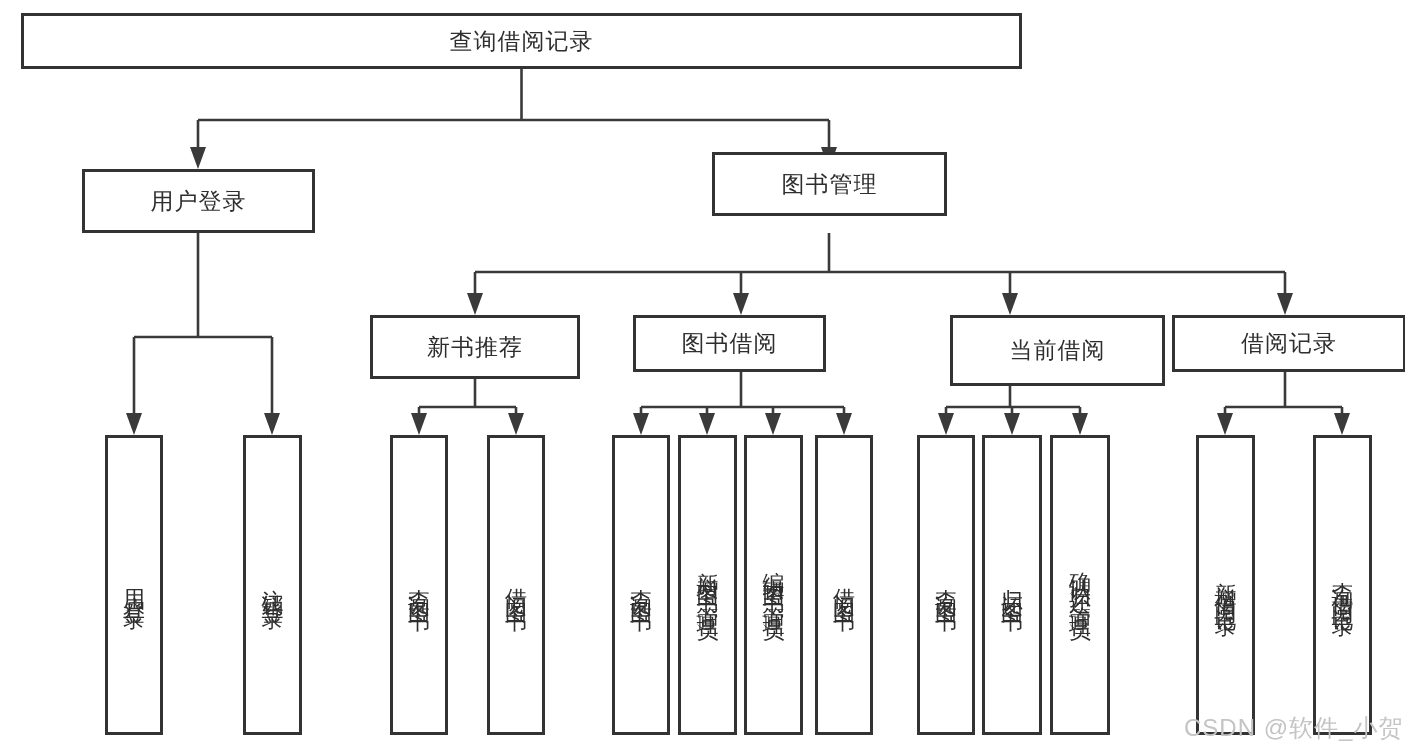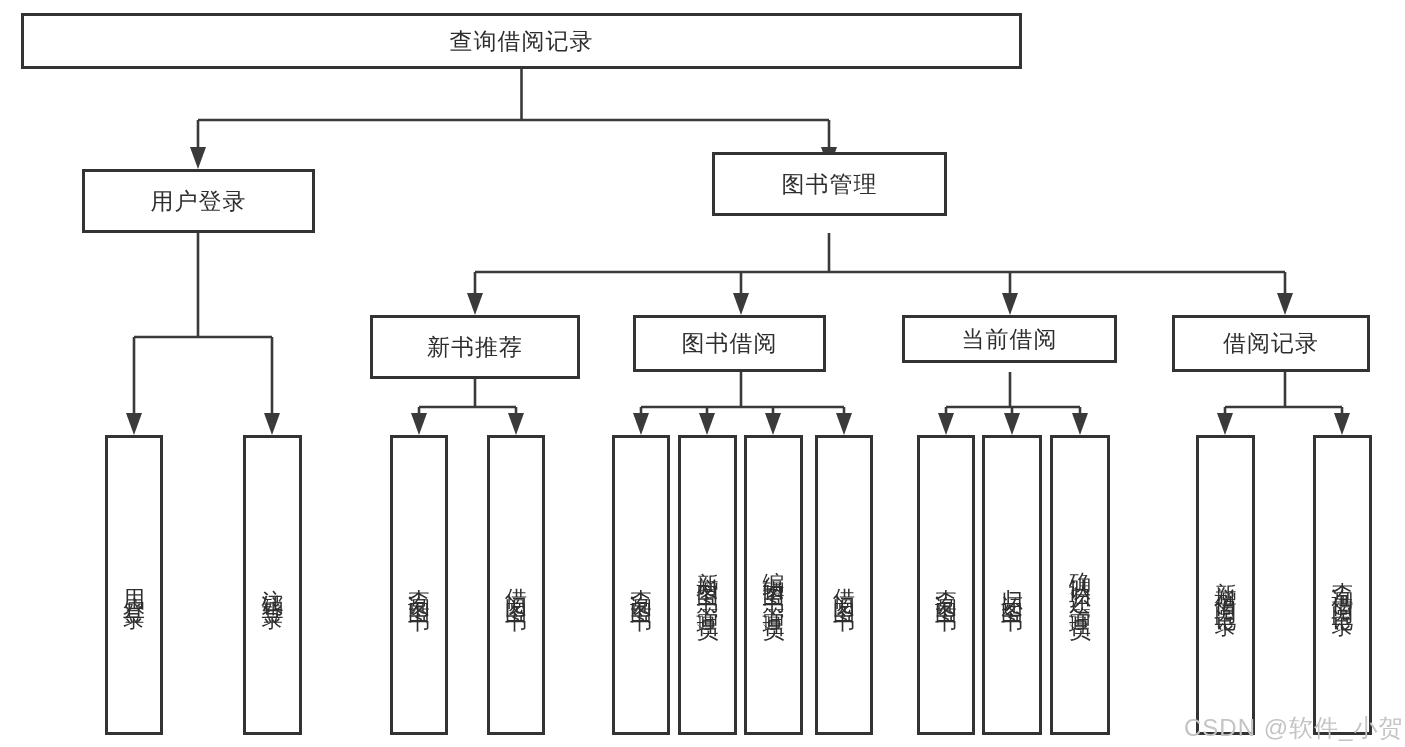--- a/index.html
+++ b/index.html
@@ -133,24 +133,24 @@
   <div class="node h" style="left:712px; top:152px; width:235px; height:64px;">
     <span>图书管理</span>
   </div>
 
   <div class="node h" style="left:370px; top:315px; width:210px; height:64px;">
     <span>新书推荐</span>
   </div>
   <div class="node h" style="left:633px; top:315px; width:193px; height:57px;">
     <span>图书借阅</span>
   </div>
-  <div class="node h" style="left:902px; top:315px; width:215px; height:48px;">
+  <div class="node h" style="left:950px; top:315px; width:215px; height:71px;">
     <span>当前借阅</span>
   </div>
-  <div class="node h" style="left:1172px; top:315px; width:198px; height:57px;">
+  <div class="node h" style="left:1172px; top:315px; width:234px; height:57px;">
     <span>借阅记录</span>
   </div>
 
   <div class="node v" style="left:105px; top:435px; width:58px; height:300px;">
     <span>用户登录</span>
   </div>
   <div class="node v" style="left:243px; top:435px; width:59px; height:300px;">
     <span>注销登录</span>
   </div>
   <div class="node v" style="left:390px; top:435px; width:58px; height:300px;">

